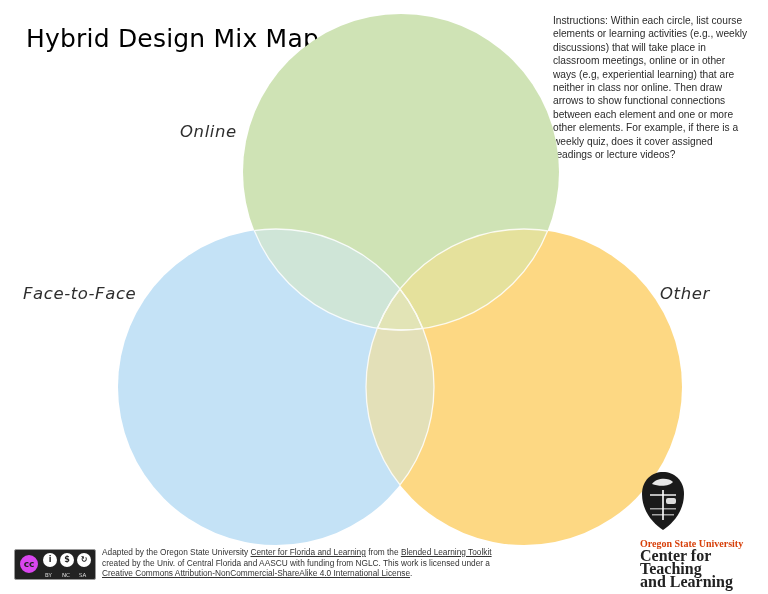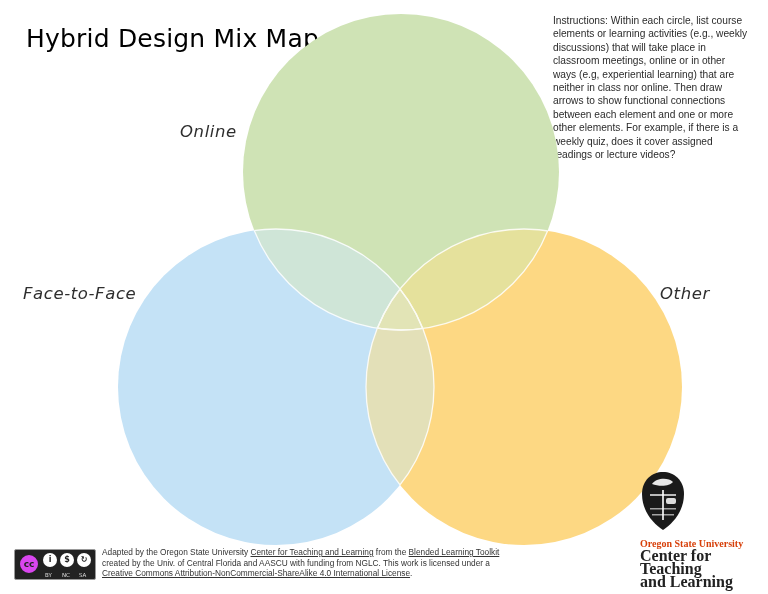--- a/index.html
+++ b/index.html
@@ -85,21 +85,21 @@
 <div class="footer">
   <div class="cc-badge">
     <div class="cc">cc</div>
     <div class="sub" style="left:28px">i</div>
     <div class="sub" style="left:45px">$</div>
     <div class="sub" style="left:62px">↻</div>
     <div class="tag" style="left:30px">BY</div>
     <div class="tag" style="left:47px">NC</div>
     <div class="tag" style="left:64px">SA</div>
   </div>
-  <div class="credit"><span>Adapted by the Oregon State University </span><a>Center for Teaching and Learning</a><span> from the </span><a>Blended Learning Toolkit</a><span> created by the Univ. of Central Florida and AASCU with funding from NGLC. This work is licensed under a </span><a>Creative Commons Attribution-NonCommercial-ShareAlike 4.0 International License</a><span>.</span></div>
+  <div class="credit"><span>Adapted by the Oregon State University </span><a>Center for Florida and Learning</a><span> from the </span><a>Blended Learning Toolkit</a><span> created by the Univ. of Central Florida and AASCU with funding from NGLC. This work is licensed under a </span><a>Creative Commons Attribution-NonCommercial-ShareAlike 4.0 International License</a><span>.</span></div>
 </div>
 
 <div class="osu">
   <svg width="46" height="62" viewBox="0 0 46 62">
     <path d="M23 2 C34 2 44 10 44 24 C44 42 32 54 23 60 C14 54 2 42 2 24 C2 10 12 2 23 2 Z" fill="#1a1a1a"></path>
     <path d="M12 14 C16 8 28 7 33 12 C30 16 20 17 12 14 Z" fill="#fff" opacity="0.9"></path>
     <rect x="10" y="24" width="26" height="2" fill="#fff" opacity="0.7"></rect>
     <rect x="22" y="20" width="2" height="30" fill="#fff" opacity="0.8"></rect>
     <rect x="26" y="28" width="10" height="6" rx="2" fill="#fff" opacity="0.85"></rect>
     <rect x="10" y="38" width="26" height="1.5" fill="#fff" opacity="0.6"></rect>

